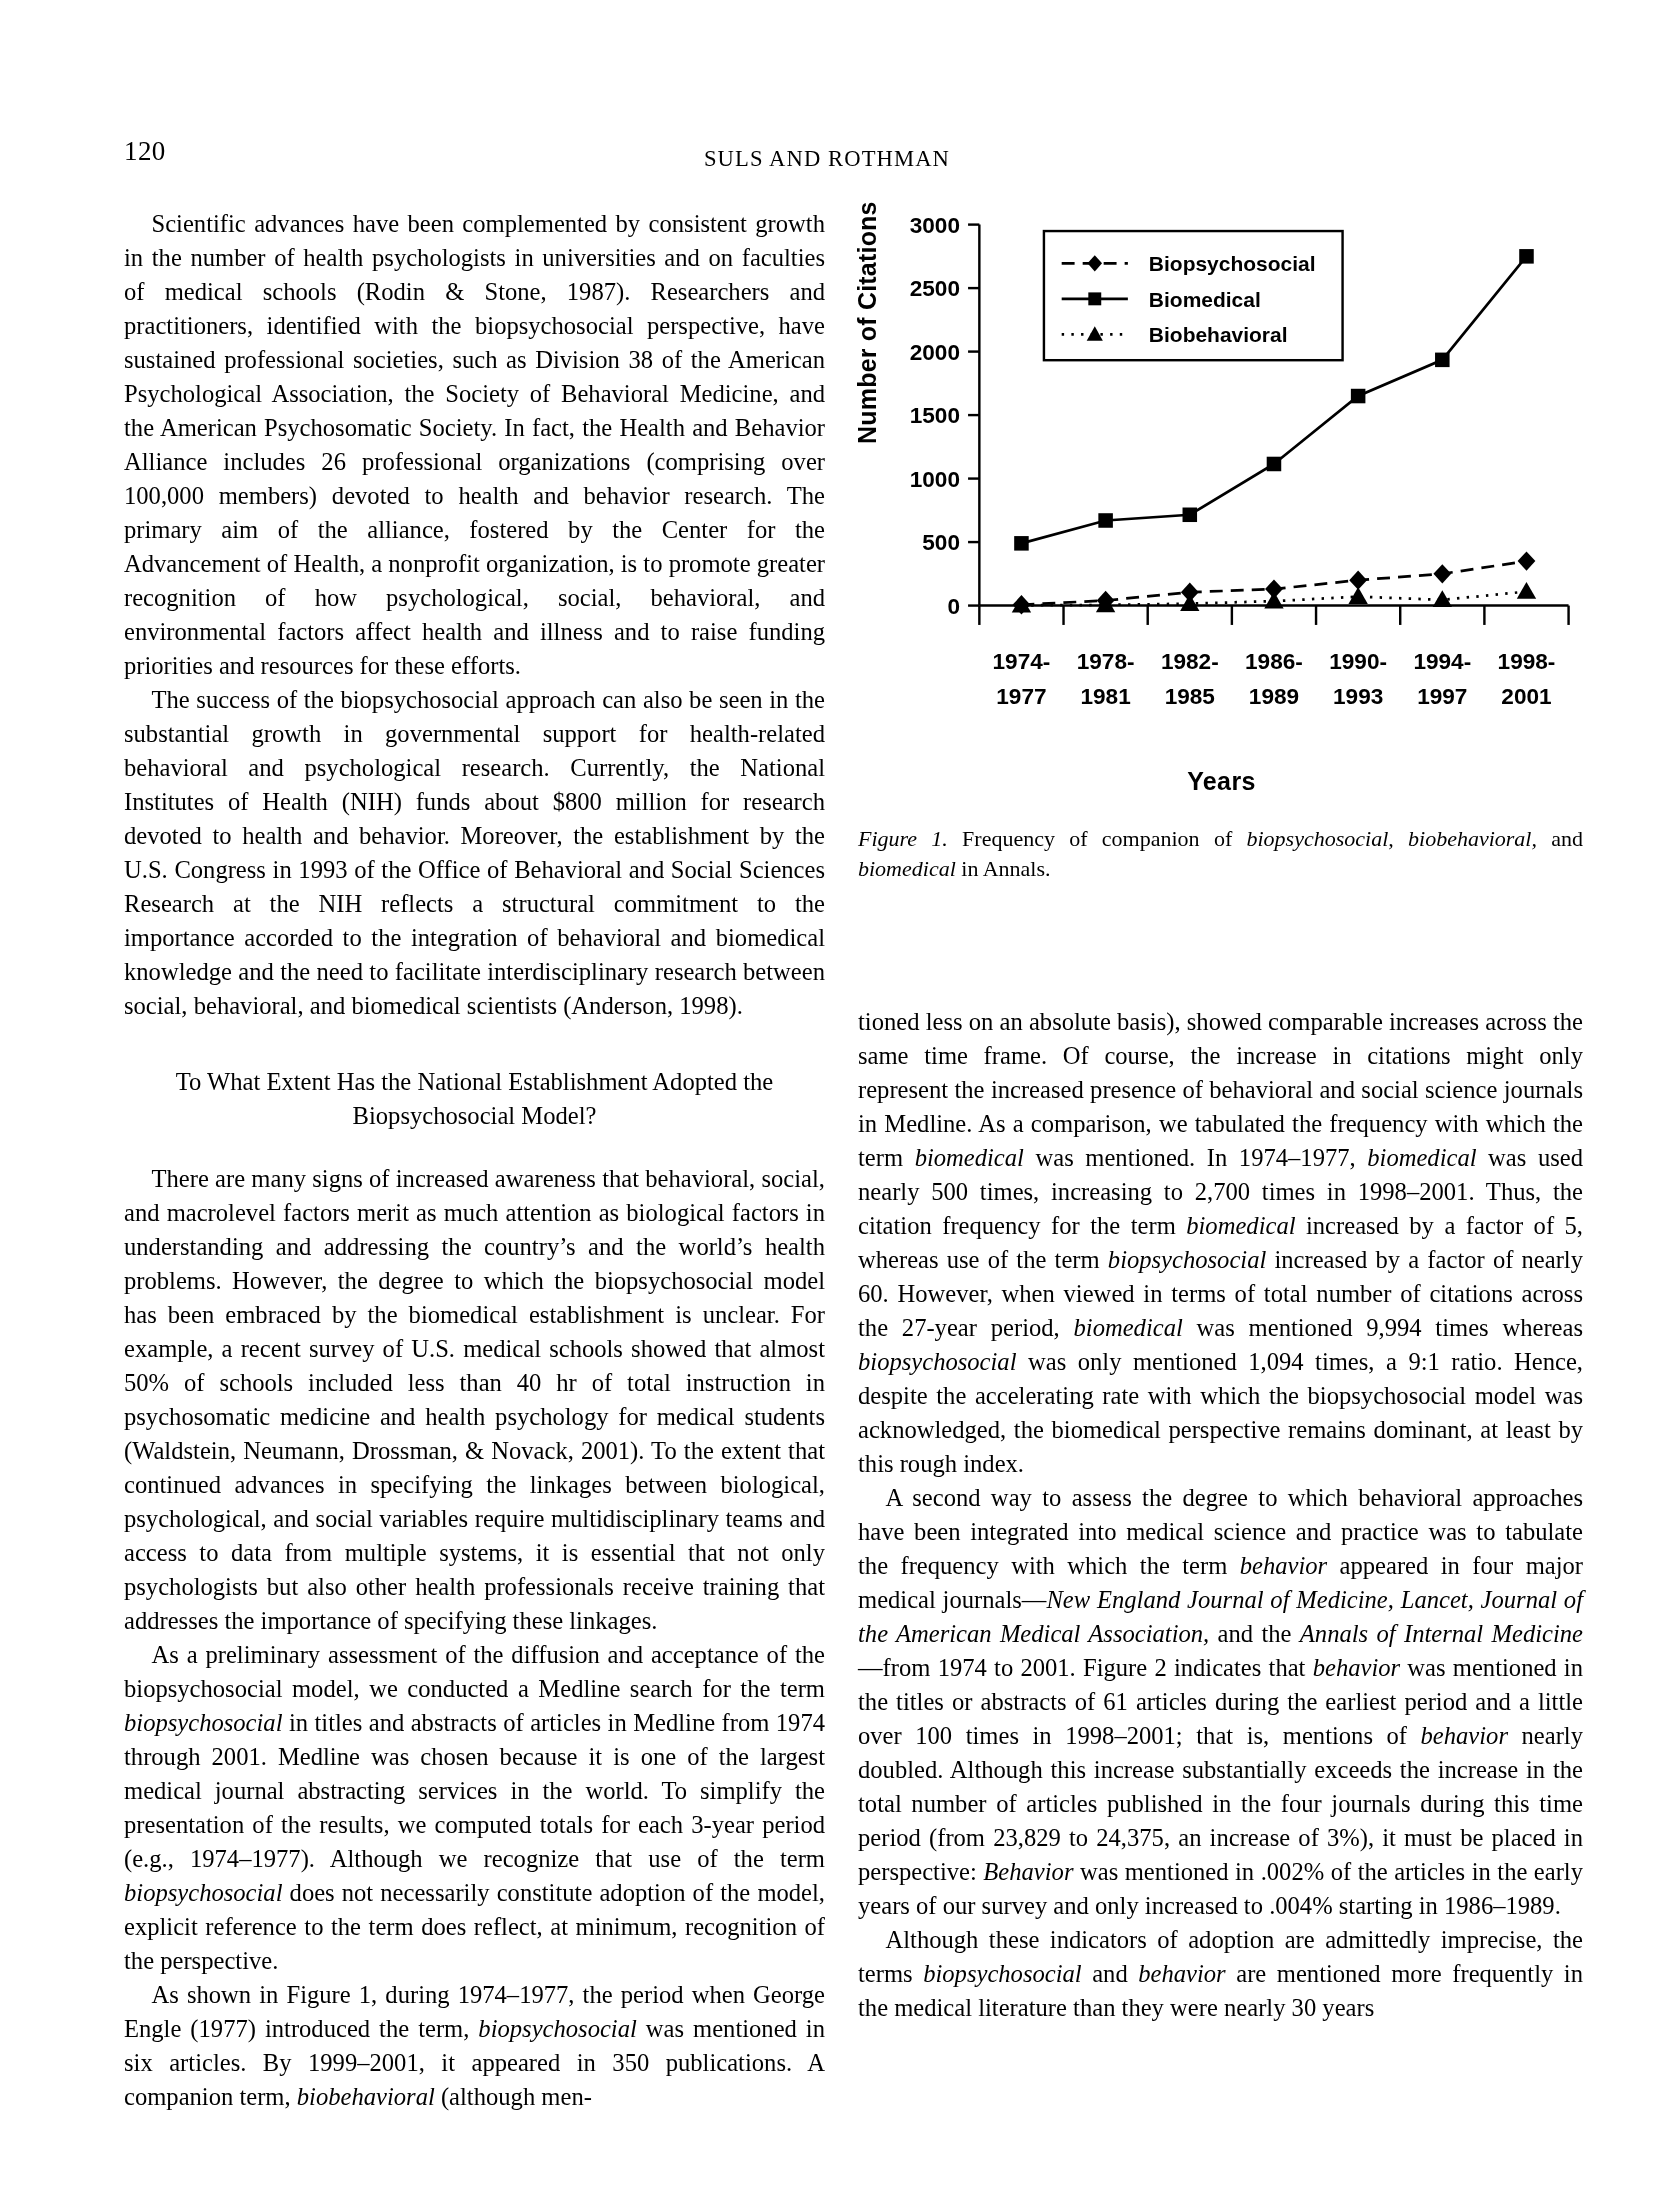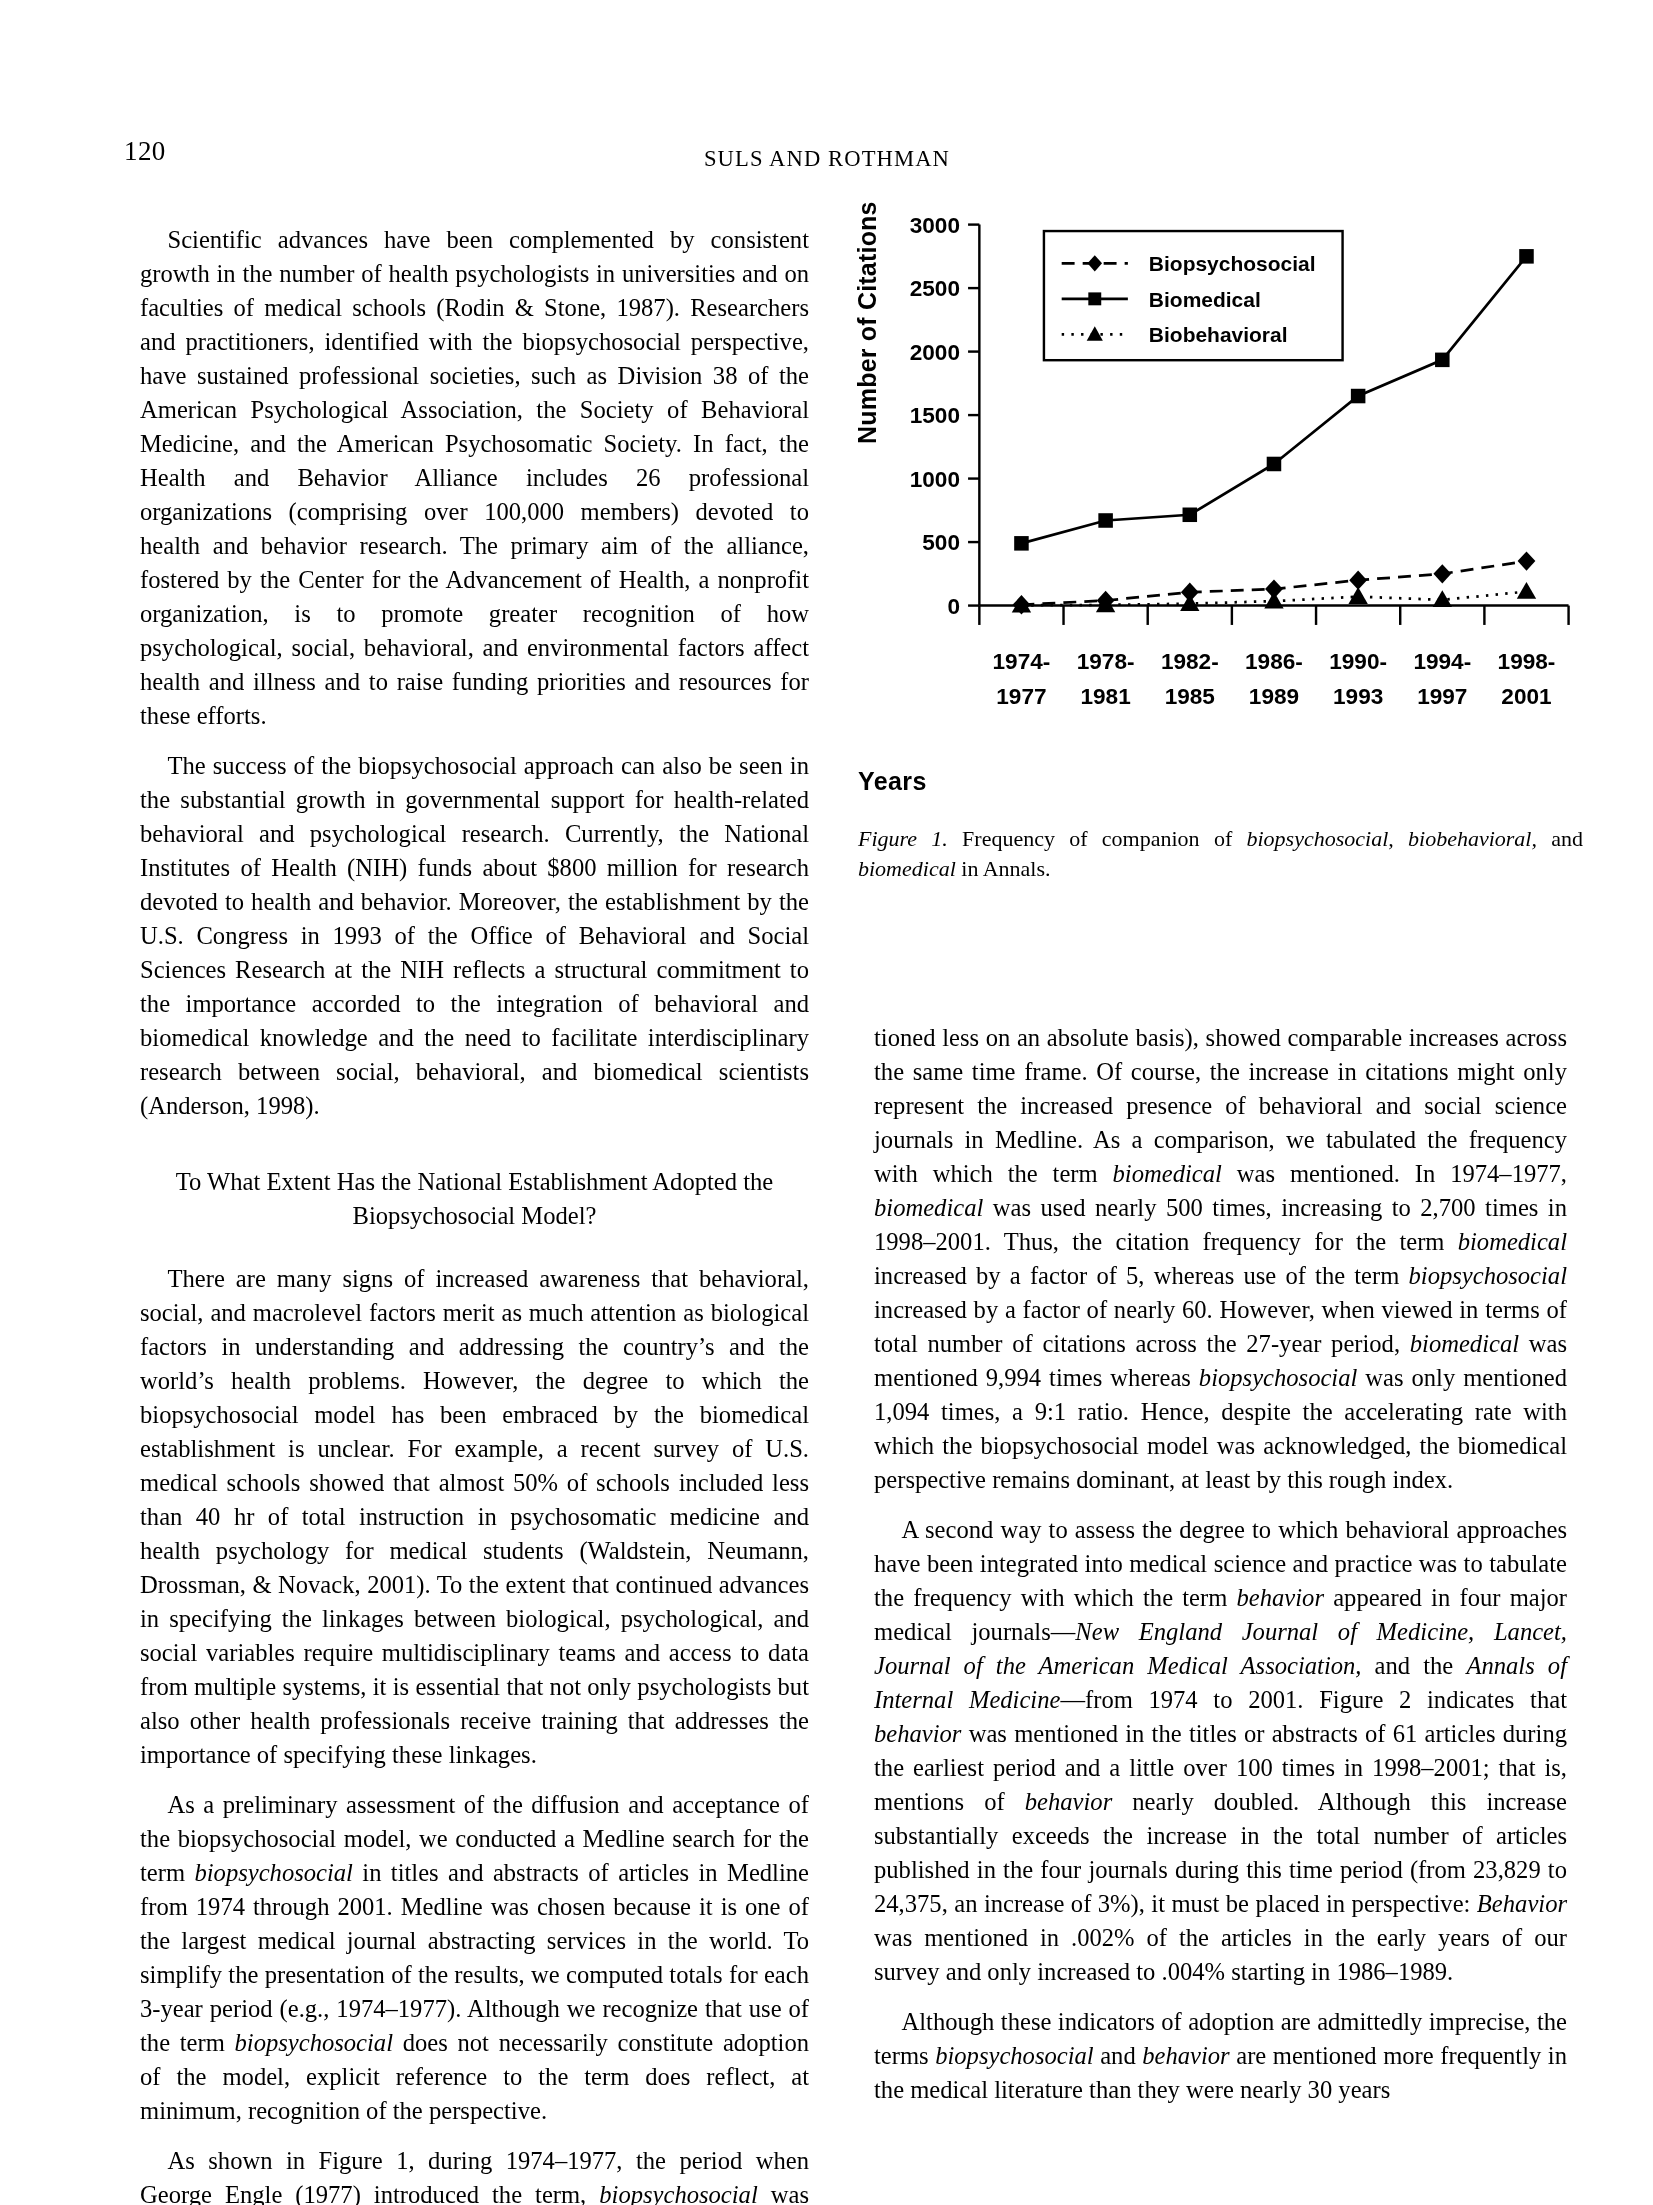--- a/index.html
+++ b/index.html
@@ -32,21 +32,21 @@
     width:701px;
     font-size:24.6px;
     line-height:34px;
     text-align:justify;
     text-justify:inter-word;
     hyphens:none;
   }
   .col-left  { left:124px; top:207px; width:701px; }
   .col-right { left:858px; top:1005px; width:725px; }
 
-  p { margin:16px; text-indent:27.5px; }
+  p { margin:0; text-indent:27.5px; }
   p.cont { text-indent:0; }
   i, em { font-style:italic; }
 
   
   h2.section {
     font-weight:normal;
     font-size:24.6px;
     line-height:34px;
     text-align:center;
     text-indent:0;
@@ -69,21 +69,21 @@
     transform-origin:left top;
     font-family:"Liberation Sans", sans-serif;
     font-weight:bold;
     font-size:25px;
     letter-spacing:0.2px;
     white-space:nowrap;
   }
   .xlabel {
     position:absolute;
     left:0; right:0; top:565px;
-    text-align:left;
+    text-align:center;
     font-family:"Liberation Sans", sans-serif;
     font-weight:bold;
     font-size:25px;
     letter-spacing:0.4px;
   }
   svg.plot { position:absolute; left:0; top:0; }
 
   .ytick, .xtick {
     font-family:"Liberation Sans", sans-serif;
     font-weight:bold;

